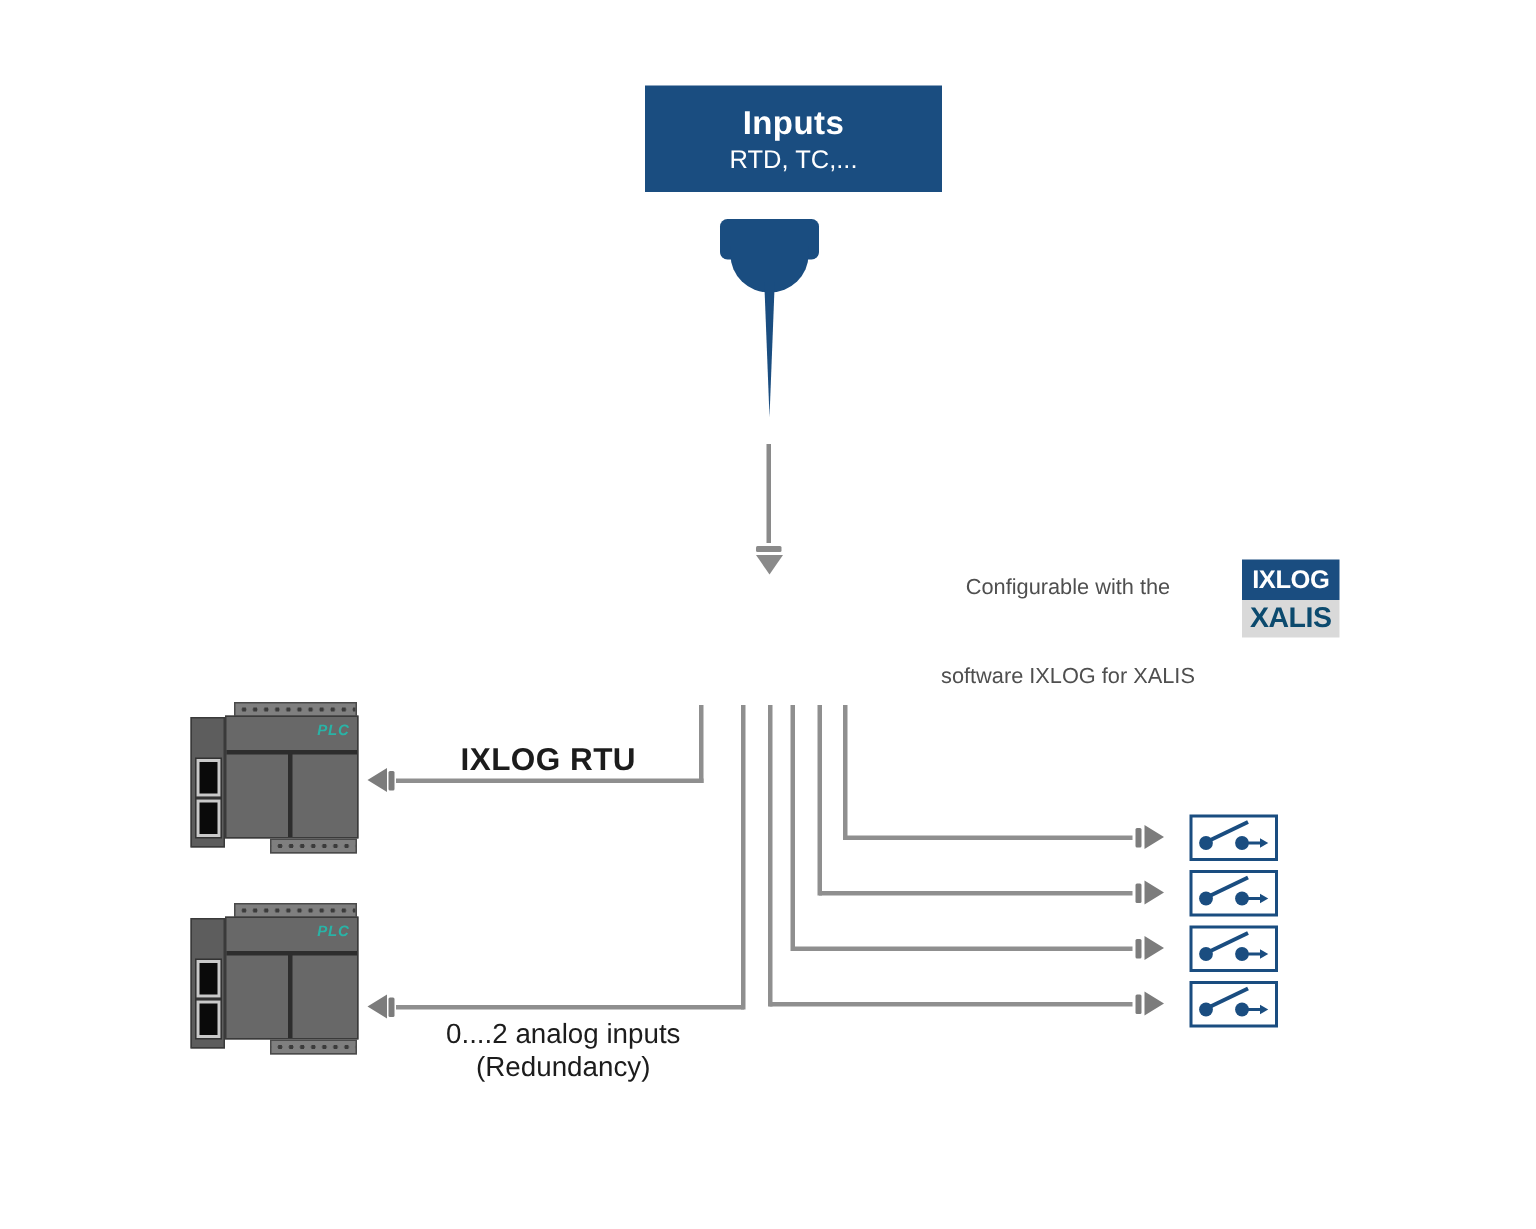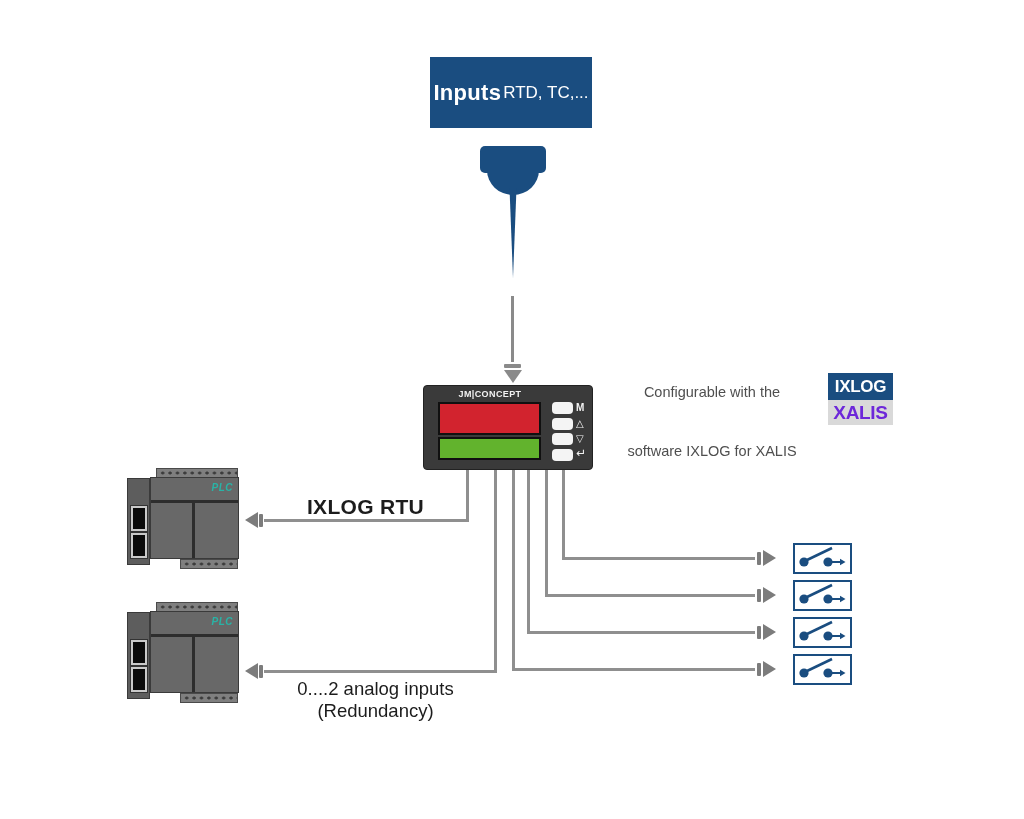--- a/index.html
+++ b/index.html
@@ -3,22 +3,22 @@
 <meta charset="utf-8">
 <style>
   html,body{margin:0;padding:0;background:#ffffff;}
   #canvas{
     position:relative;width:1024px;height:819px;background:#ffffff;overflow:hidden;
     font-family:"Liberation Sans","DejaVu Sans",sans-serif;color:#1c1c1c;
   }
   .abs{position:absolute;}
 
   
-  .inputs-box{left:430px;top:57px;width:162px;height:71px;background:#1a4d80;color:#fff;
-    display:flex;align-items:center;justify-content:center;gap:2px;}
+  .inputs-box{left:430px;top:57px;width:198px;height:71px;background:#1a4d80;color:#fff;
+    display:flex;flex-direction:column;align-items:center;justify-content:center;gap:2px;}
   .inputs-title{font-size:22px;font-weight:bold;letter-spacing:.3px;}
   .inputs-sub{font-size:17px;}
 
   
   .probe-svg{left:477px;top:144px;}
 
   
   .flow-line{left:511px;top:296px;width:3px;height:66px;background:#8a8a8a;}
   .flow-bar{left:504px;top:364px;width:17px;height:4px;background:#8a8a8a;border-radius:1px;}
   .flow-tri{left:504px;top:370px;width:0;height:0;border-left:9px solid transparent;
@@ -33,21 +33,21 @@
   .disp-red{top:16px;height:33px;background:#d2232e;}
   .disp-green{top:51px;height:23px;background:#62b32d;}
   .dev-btn{left:128px;width:21px;height:12px;background:#f4f4f4;border-radius:4px;}
   .dev-btn-label{left:152px;width:18px;color:#f2f2f2;font-size:10px;text-align:left;line-height:12px;}
 
   
   .config-note{left:612px;top:385px;width:200px;text-align:center;color:#4f4f4f;font-size:14.5px;line-height:15px;}
   .badge{left:828px;top:373px;width:65px;}
   .badge-top{background:#1a4d80;color:#ffffff;font-weight:bold;font-size:17px;text-align:center;
     height:27px;line-height:27px;letter-spacing:-.3px;}
-  .badge-bottom{background:#d9d9d9;color:#6d28d9;font-weight:bold;font-size:19px;text-align:center;
+  .badge-bottom{background:#d9d9d9;color:#0c4a6e;font-weight:bold;font-size:19px;text-align:center;
     height:25px;line-height:25px;letter-spacing:-.3px;}
 
   
   .plc{width:116px;height:107px;}
   .plc .strip{background:#7f7f7f;border:1px solid #4a4a4a;box-sizing:border-box;
     background-image:radial-gradient(circle,#3b3b3b 1.4px,transparent 1.7px);
     background-size:7.4px 100%;background-position:2px 50%;background-repeat:repeat-x;}
   .plc .strip-top{left:31px;top:1px;width:82px;height:10px;}
   .plc .strip-bottom{left:55px;top:92px;width:58px;height:10px;}
   .plc .left-col{left:2px;top:11px;width:23px;height:87px;background:#5d5d5d;border:1px solid #3a3a3a;box-sizing:border-box;}
@@ -89,33 +89,20 @@
   <svg class="abs probe-svg" width="73" height="140" viewBox="0 0 73 140">
     <rect x="3" y="2" width="66" height="27" rx="5" fill="#1a4d80"></rect>
     <path d="M10 26 A26 25 0 0 0 62 26 L62 20 L10 20 Z" fill="#1a4d80"></path>
     <polygon points="32.5,44 39.5,44 36,134" fill="#1a4d80"></polygon>
   </svg>
 
   <div class="abs flow-line"></div>
   <div class="abs flow-bar"></div>
   <div class="abs flow-tri"></div>
 
-  <div class="abs device">
-    <div class="abs device-brand">JM|CONCEPT</div>
-    <div class="abs disp disp-red"></div>
-    <div class="abs disp disp-green"></div>
-    <div class="abs dev-btn" style="top:16px;"></div>
-    <div class="abs dev-btn" style="top:31.5px;"></div>
-    <div class="abs dev-btn" style="top:47px;"></div>
-    <div class="abs dev-btn" style="top:62.5px;"></div>
-    <div class="abs dev-btn-label" style="top:16px;font-weight:bold;">M</div>
-    <div class="abs dev-btn-label" style="top:31.5px;">△</div>
-    <div class="abs dev-btn-label" style="top:47px;">▽</div>
-    <div class="abs dev-btn-label" style="top:61px;font-size:12px;">↵</div>
-  </div>
 
   <div class="abs config-note">
     <span style="display:block;">Configurable with the</span>
     <span style="display:block;margin-top:44px;">software IXLOG for XALIS</span>
   </div>
 
   <div class="abs badge">
     <div class="badge-top">IXLOG</div>
     <div class="badge-bottom">XALIS</div>
   </div>

